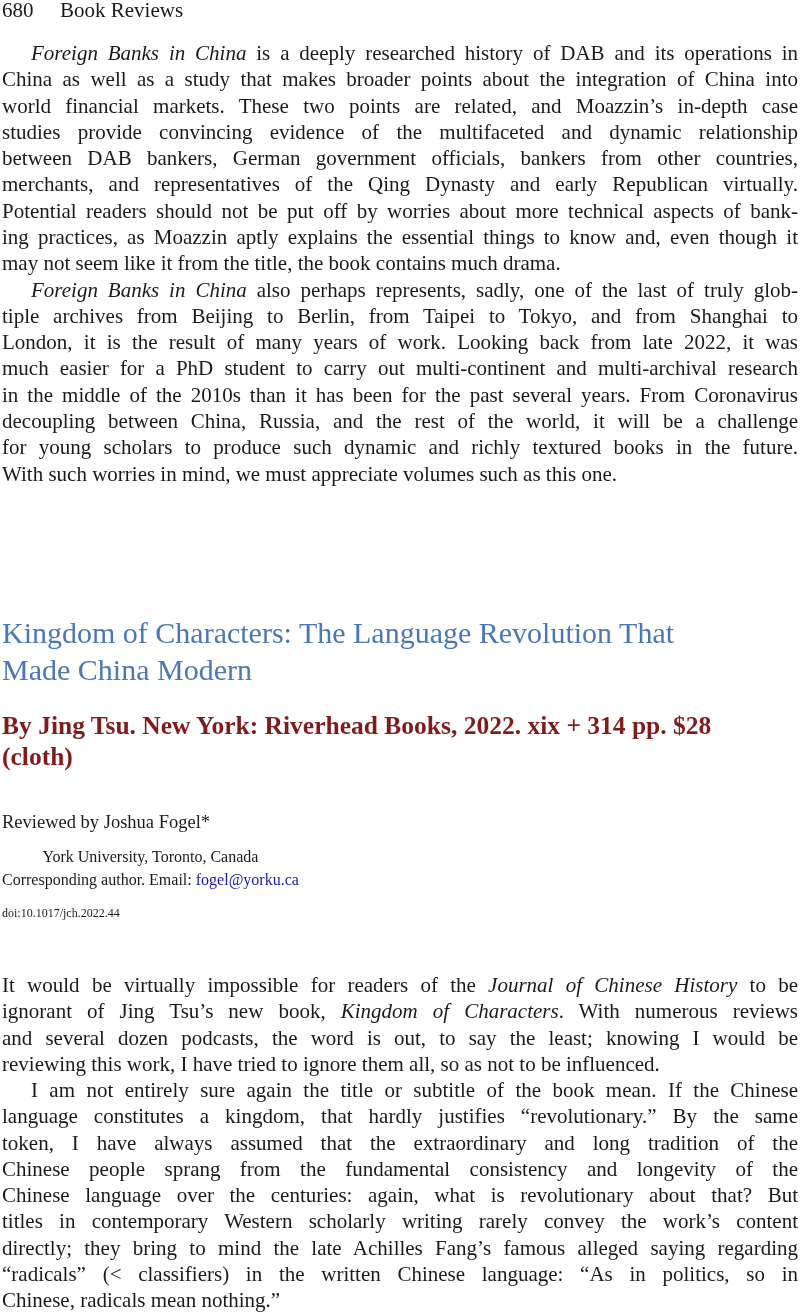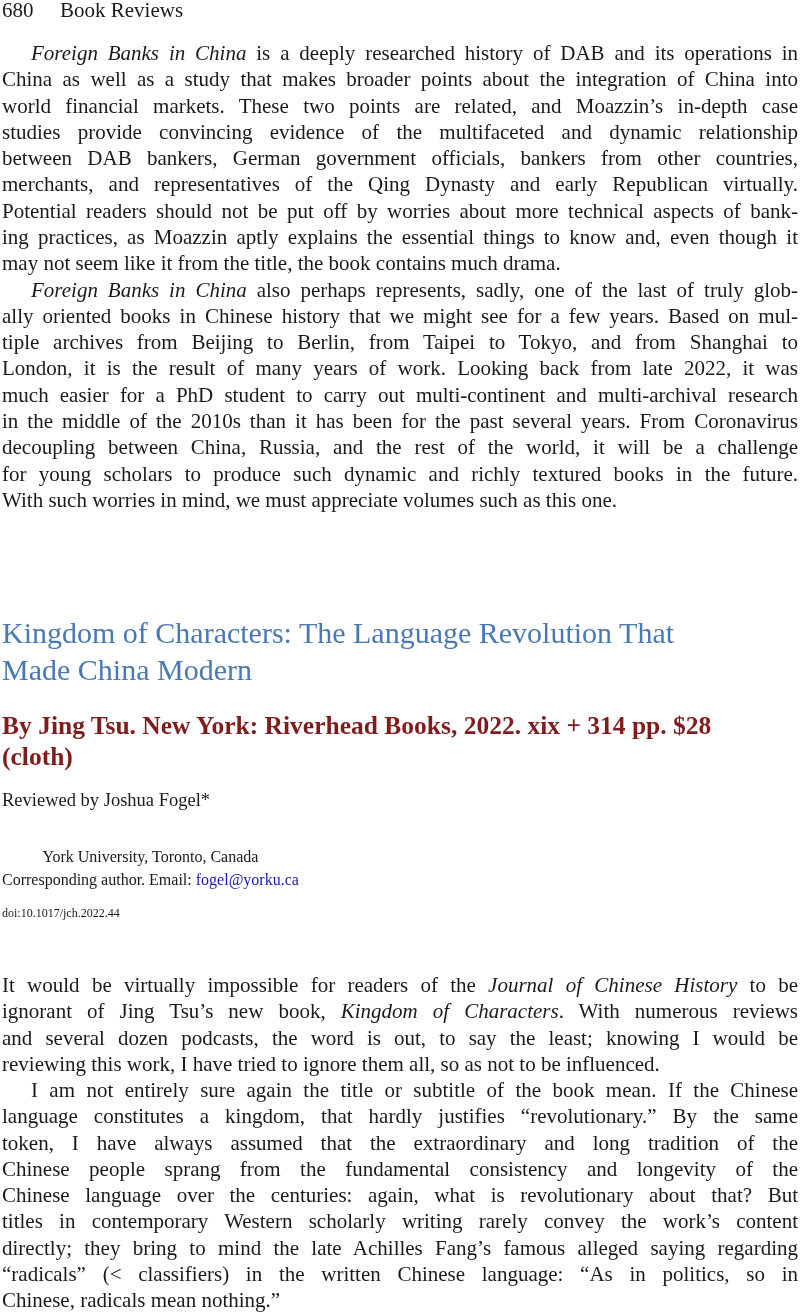--- a/index.html
+++ b/index.html
@@ -25,21 +25,21 @@
   .title {
     position: absolute; left: 2px; top: 614px; width: 796px;
     font-size: 30px; line-height: 37px;
     color: #4a78b5; margin: 0; font-weight: normal;
   }
   .subtitle {
     position: absolute; left: 2px; top: 710px; width: 796px;
     font-size: 25.5px; line-height: 31px; font-weight: bold;
     color: #7f1d1d; margin: 0;
   }
-  .reviewer { position: absolute; left: 2px; top: 788px; font-size: 18.5px; line-height: 24px; }
+  .reviewer { position: absolute; left: 2px; top: 810px; font-size: 18.5px; line-height: 24px; }
   .affil { position: absolute; left: 2px; top: 845px; font-size: 16px; line-height: 23px; text-align: center; }
   .affil a { color: #1a1aa6; text-decoration: none; }
   .doi { position: absolute; left: 2px; top: 902px; font-size: 12px; line-height: 22px; }
 </style>
 </head>
 <body>
 
 <div class="running-head"><span class="num">680</span><span>Book Reviews</span></div>
 
 <div class="para" style="top:40px;">
@@ -49,21 +49,20 @@
   <span class="line">studies provide convincing evidence of the multifaceted and dynamic relationship</span>
   <span class="line">between DAB bankers, German government officials, bankers from other countries,</span>
   <span class="line">merchants, and representatives of the Qing Dynasty and early Republican virtually.</span>
   <span class="line">Potential readers should not be put off by worries about more technical aspects of bank-</span>
   <span class="line">ing practices, as Moazzin aptly explains the essential things to know and, even though it</span>
   <span class="line last">may not seem like it from the title, the book contains much drama.</span>
 </div>
 
 <div class="para" style="top:276.5px;">
   <span class="line indent"><em>Foreign Banks in China</em><span> also perhaps represents, sadly, one of the last of truly glob-</span></span>
-  <span class="line">ally oriented books in Chinese history that we might see for a few years. Based on mul-</span>
   <span class="line">tiple archives from Beijing to Berlin, from Taipei to Tokyo, and from Shanghai to</span>
   <span class="line">London, it is the result of many years of work. Looking back from late 2022, it was</span>
   <span class="line">much easier for a PhD student to carry out multi-continent and multi-archival research</span>
   <span class="line">in the middle of the 2010s than it has been for the past several years. From Coronavirus</span>
   <span class="line">decoupling between China, Russia, and the rest of the world, it will be a challenge</span>
   <span class="line">for young scholars to produce such dynamic and richly textured books in the future.</span>
   <span class="line last">With such worries in mind, we must appreciate volumes such as this one.</span>
 </div>
 
 <h2 class="title">

